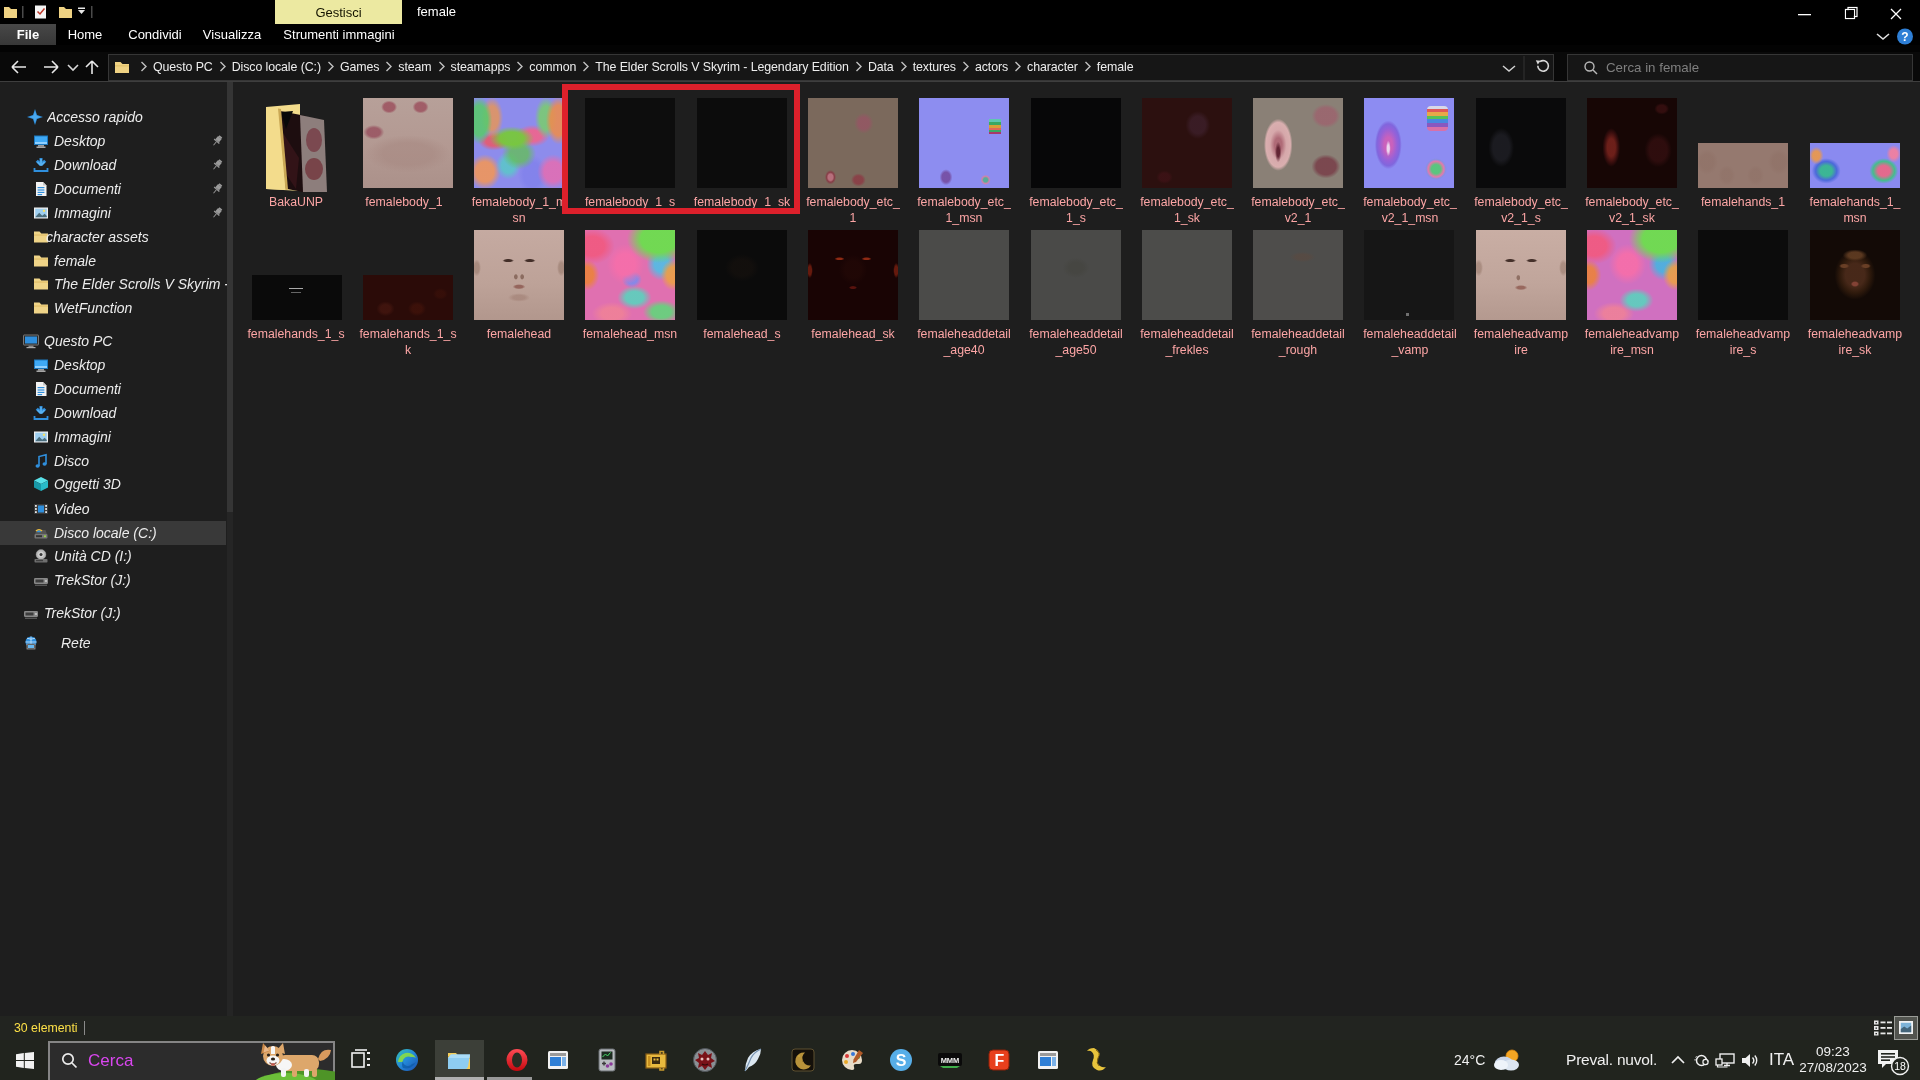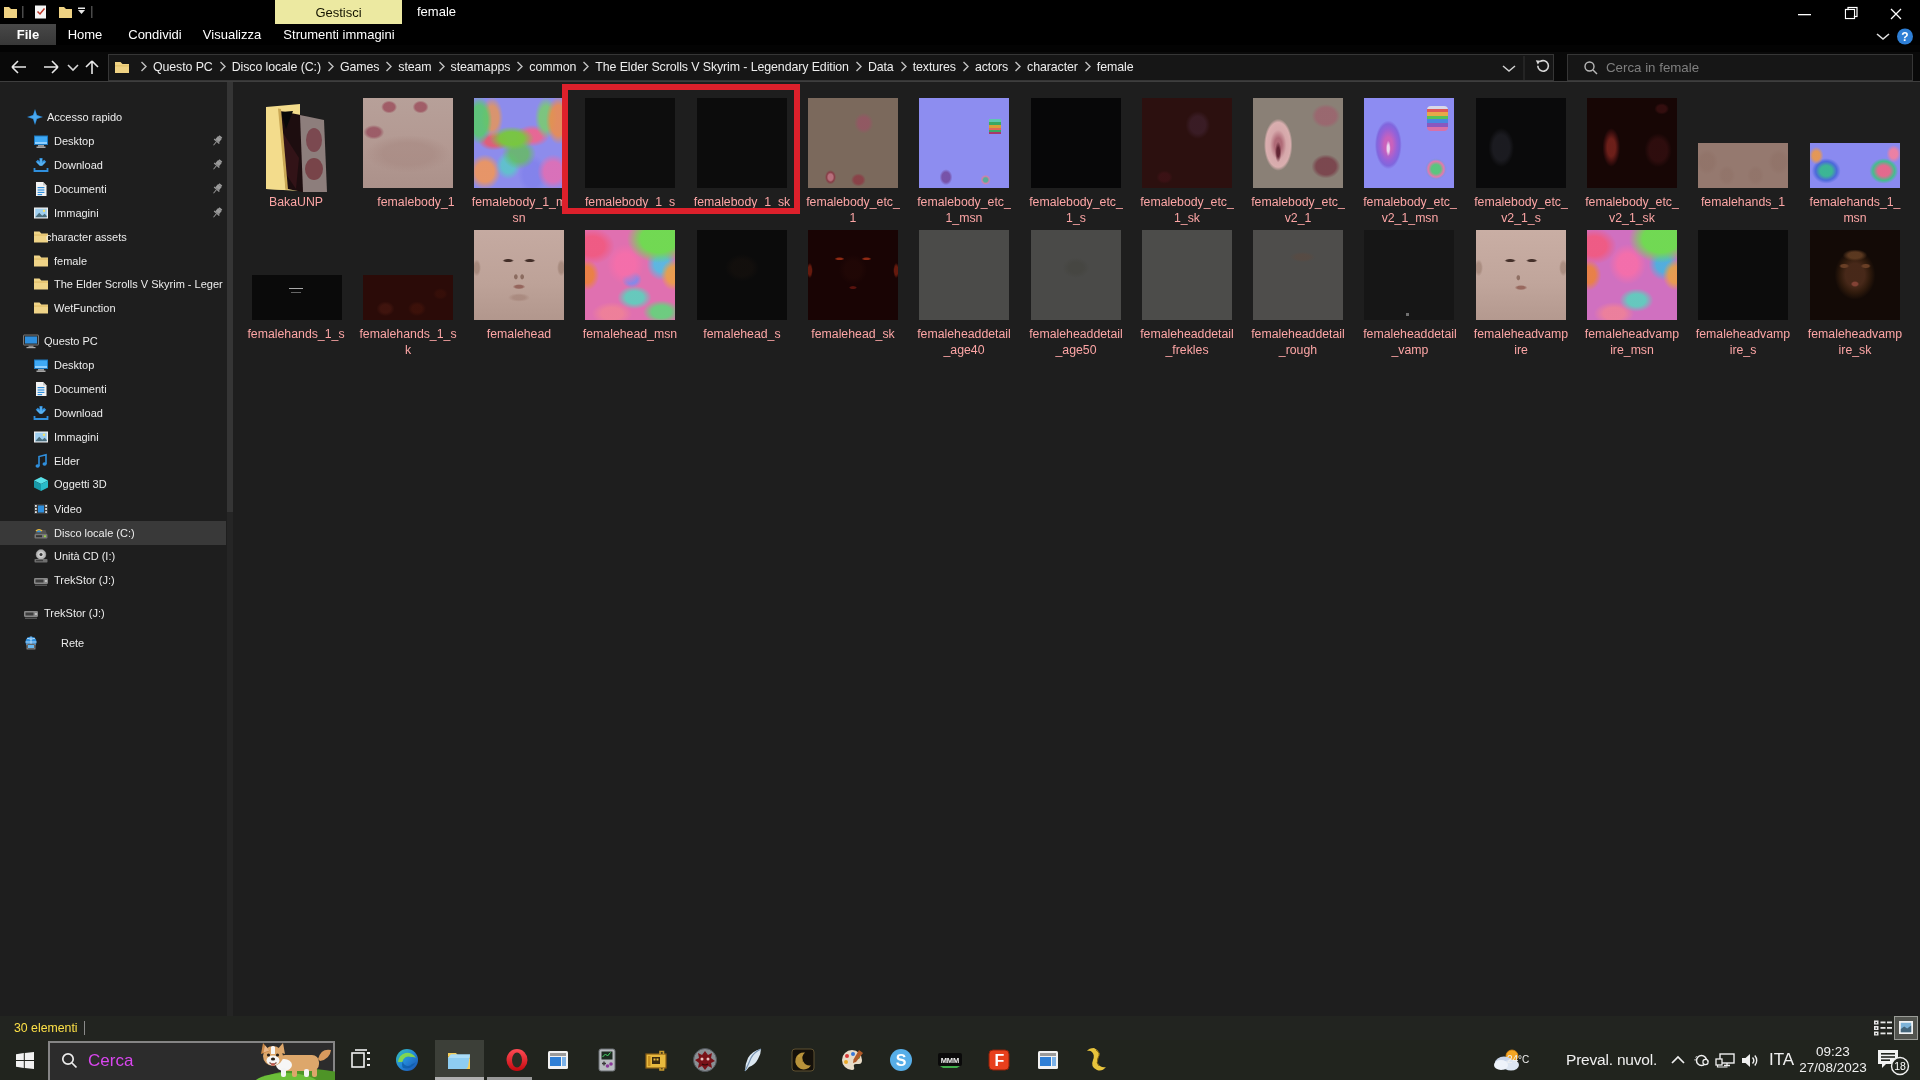--- a/index.html
+++ b/index.html
@@ -10,21 +10,21 @@
 #hairline { position:absolute; top:81px; left:0; width:1920px; height:1px; background:#3e3e3e; }
 .tabtxt { position:absolute; top:25px; height:20px; line-height:20px; font-size:13px; color:#fff; text-align:center; }
 #filetab { position:absolute; top:24px; left:0; width:56px; height:21px; background:linear-gradient(#484848,#373737); color:#fff; font-size:13px; font-weight:bold; text-align:center; line-height:21px; }
 #gestisci { position:absolute; top:0; left:275px; width:127px; height:24px; background:#ece9a1; color:#141400; font-size:13px; text-align:center; line-height:25px; }
 #wintitle { position:absolute; top:0; left:417px; height:24px; line-height:24px; color:#fff; font-size:13px; }
 #addrfield { position:absolute; top:54px; left:108px; width:1446px; height:27px; background:#161616; border:1px solid #363636; }
 #searchfield { position:absolute; top:54px; left:1567px; width:346px; height:27px; background:#161616; border:1px solid #363636; }
 #breadcrumb { position:absolute; top:54px; left:134px; height:27px; line-height:27px; color:#ededed; font-size:12.4px; white-space:nowrap; letter-spacing:-0.1px; }
 .bsep { margin:0 6px; vertical-align:-1px; }
 #sidebar { position:absolute; top:82px; left:0; width:228px; height:934px; background:#1e1e1e; }
-.srow { position:absolute; height:24px; line-height:24px; color:#ececec; font-size:11px; white-space:nowrap; overflow:hidden; }
+.srow { position:absolute; height:24px; line-height:24px; color:#ececec; font-size:14px; white-space:nowrap; overflow:hidden;font-style:italic; }
 #sbscroll { position:absolute; top:82px; left:227px; width:6px; height:934px; background:#252525; }
 #sbthumb { position:absolute; top:82px; left:227px; width:6px; height:430px; background:#353535; }
 .thumb { position:absolute; }
 .tlabel { position:absolute; width:112px; text-align:center; color:#fca5a5; font-size:12.3px; line-height:15.5px; }
 #redrect { position:absolute; left:562px; top:84px; width:238px; height:130px; border:6px solid #dd202b; }
 #statusbar { position:absolute; top:1016px; left:0; width:1920px; height:24px; background:#222420; color:#d8d8d8; font-size:12.3px; }
 #taskbar { position:absolute; top:1040px; left:0; width:1920px; height:40px; background:#21241e; }
 #searchbox { position:absolute; top:1041px; left:48px; width:287px; height:39px; background:#2c2c2c; border:2px solid #858585; border-bottom:none; overflow:hidden; }
 .trtxt { position:absolute; color:#f0f0f0; }
 </style></head>
@@ -249,21 +249,21 @@
     <rect x="2.2" y="3.7" width="11.6" height="8.6" fill="#9ecff0"></rect>
     <path d="M2.2 12.3 l4 -4.5 l3 3 l2.5 -2 l2.1 2.2 v1.3 Z" fill="#4a6d7c"></path>
     <circle cx="11" cy="5.8" r="1.2" fill="#f7e26b"></circle>
   </svg>
 <div class="srow" style="left:54px;top:425px;width:173px;">Immagini</div>
 <svg class="abs" style="left:33px;top:453px;" width="16" height="16" viewBox="0 0 16 16">
     <path d="M6 13 V3.5 l7 -1.8 V11" stroke="#2f8fdd" stroke-width="1.6" fill="none"></path>
     <ellipse cx="4.6" cy="13" rx="2.1" ry="1.7" fill="#2f8fdd"></ellipse>
     <ellipse cx="11.6" cy="11" rx="2.1" ry="1.7" fill="#2f8fdd"></ellipse>
   </svg>
-<div class="srow" style="left:54px;top:449px;width:173px;">Elder</div>
+<div class="srow" style="left:54px;top:449px;width:173px;">Disco</div>
 <svg class="abs" style="left:33px;top:476px;" width="16" height="16" viewBox="0 0 16 16">
     <path d="M8 1 L15 4.5 L8 8 L1 4.5 Z" fill="#59e0e8"></path>
     <path d="M1 4.5 L8 8 V15 L1 11.5 Z" fill="#1899a8"></path>
     <path d="M15 4.5 L8 8 V15 L15 11.5 Z" fill="#28bac8"></path>
   </svg>
 <div class="srow" style="left:54px;top:472px;width:173px;">Oggetti 3D</div>
 <svg class="abs" style="left:33px;top:501px;" width="16" height="16" viewBox="0 0 16 16">
     <rect x="1" y="3" width="14" height="10" fill="#3a3a3a"></rect>
     <g fill="#e8e8e8">
       <rect x="2" y="4" width="1.8" height="1.8"></rect>
@@ -324,21 +324,21 @@
 <polygon points="15,9 27,8 20,26" fill="#090909"></polygon>
 <polygon points="17,30 33,55 30,86 14,62" fill="#321317"></polygon>
 <polygon points="34,12 58,17 61,89 37,89" fill="#8d7e7c"></polygon>
 <ellipse cx="48" cy="37" rx="8" ry="12" fill="#7b4950"></ellipse>
 <ellipse cx="48" cy="66" rx="9" ry="11" fill="#784449"></ellipse>
 <polygon points="0,4 13,5 20,87 0,86" fill="#f3dc8c"></polygon>
 <polygon points="12,5.5 15,6 22,86.5 19.5,87" fill="#caa855"></polygon>
 </svg>
 <div class="tlabel" style="left:240px;top:195px;">BakaUNP</div>
 <div class="thumb" style="left:363px;top:98px;width:90px;height:90px;background:radial-gradient(ellipse 10px 8px at 29% 10%, rgba(158,86,98,0.9) 0 55%, rgba(0,0,0,0) 80%),radial-gradient(ellipse 10px 8px at 64% 10%, rgba(158,86,98,0.9) 0 55%, rgba(0,0,0,0) 80%),radial-gradient(ellipse 13px 9px at 12% 38%, rgba(152,82,96,0.85) 0 50%, rgba(0,0,0,0) 80%),radial-gradient(ellipse 50px 22px at 50% 62%, rgba(167,137,130,0.6) 0 50%, rgba(0,0,0,0) 85%),linear-gradient(#b7a099 0%, #b39992 55%, #ab918a 100%);"></div>
-<div class="tlabel" style="left:360px;top:195px;">femalebody_1</div>
+<div class="tlabel" style="left:348px;top:195px;">femalebody_1</div>
 <div class="thumb" style="left:474px;top:98px;width:90px;height:90px;background:radial-gradient(ellipse 16px 30px at 6% 25%, rgba(90,200,110,0.9) 0 50%, rgba(0,0,0,0) 80%),radial-gradient(ellipse 14px 26px at 20% 22%, rgba(235,150,80,0.8) 0 45%, rgba(0,0,0,0) 80%),radial-gradient(ellipse 16px 30px at 94% 25%, rgba(235,140,80,0.9) 0 50%, rgba(0,0,0,0) 80%),radial-gradient(ellipse 14px 26px at 80% 22%, rgba(120,210,100,0.8) 0 45%, rgba(0,0,0,0) 80%),radial-gradient(ellipse 30px 16px at 42% 45%, rgba(120,200,60,0.95) 0 40%, rgba(0,0,0,0) 75%),radial-gradient(ellipse 22px 14px at 65% 42%, rgba(240,100,140,0.9) 0 40%, rgba(0,0,0,0) 78%),radial-gradient(ellipse 20px 12px at 22% 48%, rgba(230,90,110,0.9) 0 40%, rgba(0,0,0,0) 78%),radial-gradient(ellipse 22px 20px at 50% 62%, rgba(100,190,90,0.8) 0 40%, rgba(0,0,0,0) 78%),radial-gradient(ellipse 16px 18px at 38% 75%, rgba(90,200,200,0.85) 0 40%, rgba(0,0,0,0) 78%),radial-gradient(ellipse 20px 22px at 12% 82%, rgba(240,150,90,0.9) 0 45%, rgba(0,0,0,0) 80%),radial-gradient(ellipse 20px 22px at 88% 82%, rgba(225,110,180,0.9) 0 45%, rgba(0,0,0,0) 80%),radial-gradient(ellipse 18px 24px at 65% 85%, rgba(130,130,235,0.9) 0 50%, rgba(0,0,0,0) 82%),#8d8cec;"></div>
 <div class="tlabel" style="left:463px;top:195px;">femalebody_1_m<br>sn</div>
 <div class="thumb" style="left:585px;top:98px;width:90px;height:90px;background:#0d0d0d;"></div>
 <div class="tlabel" style="left:574px;top:195px;">femalebody_1_s</div>
 <div class="thumb" style="left:697px;top:98px;width:90px;height:90px;background:#0c0c0c;"></div>
 <div class="tlabel" style="left:686px;top:195px;">femalebody_1_sk</div>
 <div class="thumb" style="left:808px;top:98px;width:90px;height:90px;background:radial-gradient(ellipse 12px 13px at 62% 28%, rgba(150,85,100,0.8) 0 45%, rgba(0,0,0,0) 80%),radial-gradient(ellipse 7px 9px at 25% 88%, rgba(186,112,126,0.95) 0 35%, rgba(136,56,68,0.9) 55%, rgba(0,0,0,0) 80%),radial-gradient(ellipse 9px 8px at 56% 91%, rgba(138,62,70,0.9) 0 50%, rgba(0,0,0,0) 82%),#7b695c;"></div>
 <div class="tlabel" style="left:797px;top:195px;">femalebody_etc_<br>1</div>
 <div class="thumb" style="left:919px;top:98px;width:90px;height:90px;background:radial-gradient(ellipse 8px 10px at 30% 88%, rgba(118,80,165,0.95) 0 50%, rgba(0,0,0,0) 80%),radial-gradient(ellipse 6px 6px at 74% 91%, rgba(80,176,144,0.9) 0 35%, rgba(216,128,160,0.9) 60%, rgba(0,0,0,0) 85%),#8d8df0;">
     <div class="abs" style="left:70px;top:21px;width:12px;height:15px;background:linear-gradient(#5ec8b0 0 22%,#3aa862 22% 42%,#d8a038 42% 58%,#e06858 58% 74%,#3aa862 74% 88%,#a83868 88% 100%);"></div>
@@ -575,21 +575,21 @@
     <path d="M10 1 q8 4 4 10 q-3 5 2 8 q3 2 6 1 q-4 5 -9 3 q-7 -3 -4 -10 q2 -5 -1 -8 q-2 -2 -5 -1 q2 -3 7 -3z" fill="#e8c43c"></path>
 <path d="M12 3 q5 3 2 8 q-2 5 1 8" stroke="#8a6a10" stroke-width="1" fill="none"></path>
   </svg>
 <svg class="abs" style="left:1493px;top:1048px;" width="30" height="24" viewBox="0 0 30 24">
 <circle cx="19" cy="8" r="6" fill="#f5a623"></circle>
 <circle cx="19" cy="8" r="6" fill="none" stroke="#e08a10" stroke-width="0.8"></circle>
 <ellipse cx="11" cy="15" rx="9" ry="6.5" fill="#c8d4e8"></ellipse>
 <ellipse cx="18" cy="17" rx="8" ry="5.5" fill="#dde6f2"></ellipse>
 <ellipse cx="8" cy="17" rx="7" ry="5" fill="#eef3fa"></ellipse>
 </svg>
-<div class="trtxt" style="left:1507px;top:1040px;height:40px;line-height:40px;font-size:10px;">24°C</div>
+<div class="trtxt" style="left:1454px;top:1040px;height:40px;line-height:40px;font-size:14px;">24°C</div>
 <div class="trtxt" style="left:1566px;top:1040px;height:40px;line-height:40px;font-size:15.5px;letter-spacing:-0.2px;">Preval. nuvol.</div>
 <svg class="abs" style="left:1668px;top:1052px;" width="20" height="16" viewBox="0 0 20 16">
     <path d="M4 11 l6 -6 l6 6" stroke="#f0f0f0" stroke-width="1.7" fill="none"></path>
   </svg>
 <svg class="abs" style="left:1692px;top:1051px;" width="19" height="19" viewBox="0 0 19 19">
 <circle cx="9.5" cy="9.5" r="5" fill="none" stroke="#f0f0f0" stroke-width="1.5"></circle>
 <circle cx="13.5" cy="11" r="2.6" fill="#21241e" stroke="#f0f0f0" stroke-width="1.2"></circle>
 <path d="M3 9.5 a6.5 6.5 0 0 1 2 -4.7 M16 9.5 a6.5 6.5 0 0 1 -2 4.7" stroke="#f0f0f0" stroke-width="1" fill="none" stroke-dasharray="1.5 1.5"></path>
 </svg>
 <svg class="abs" style="left:1715px;top:1052px;" width="20" height="17" viewBox="0 0 20 17">

